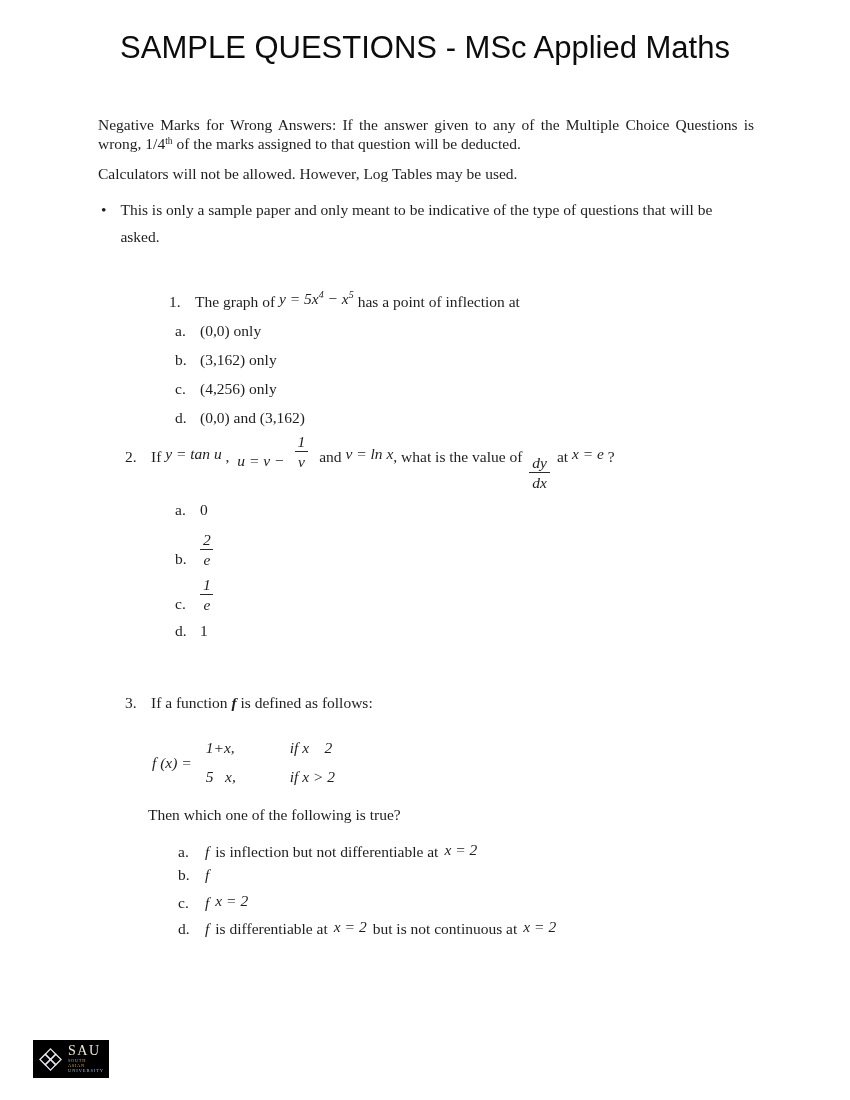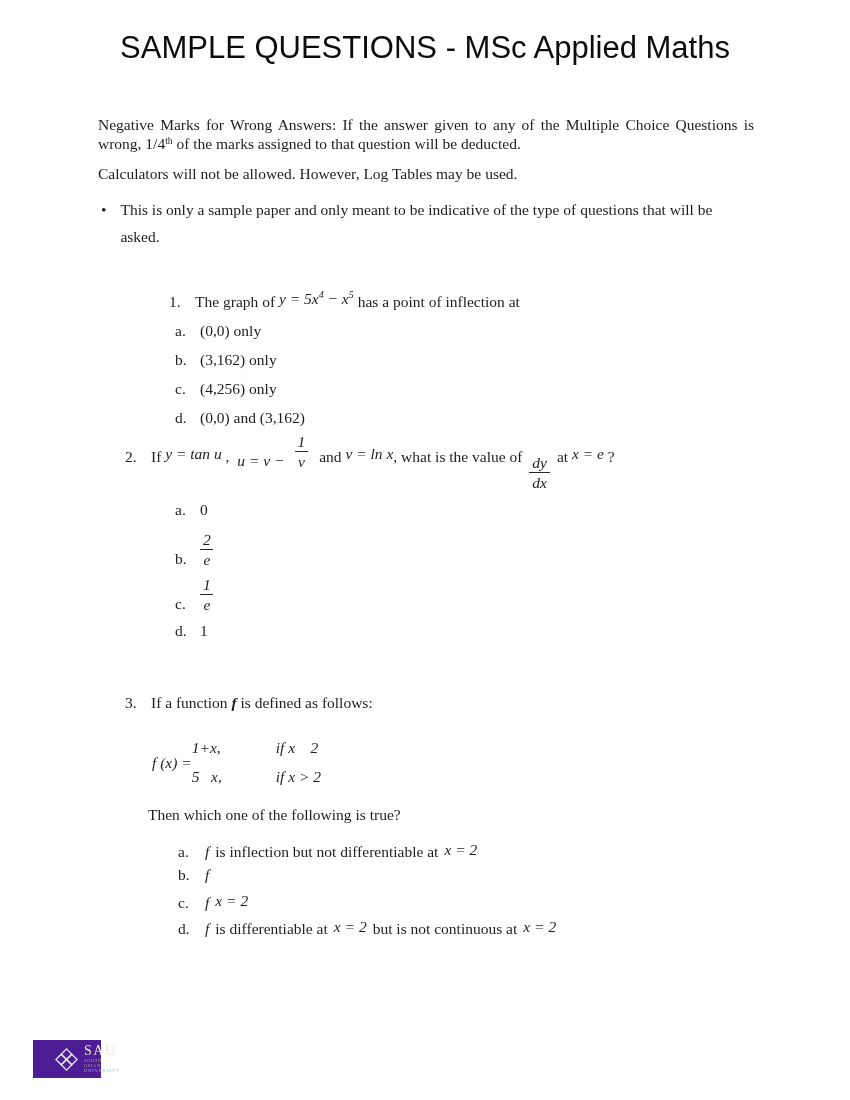--- a/index.html
+++ b/index.html
@@ -35,34 +35,34 @@
   
   #q2-line{top:433px;left:125px;width:700px;}
   #q2-options{top:500px;left:175px;}
   .opt-frac{display:flex;align-items:flex-end;margin-bottom:8px;}
   .opt-frac .frac{vertical-align:baseline;margin:0;}
   .row-a{margin-bottom:12px;}
   
   #q3-line{top:694px;left:125px;width:660px;}
   .fbold{font-weight:bold;font-style:italic;}
   .fvar{font-style:italic;}
-  #q3-cases{top:739px;left:152px;display:flex;align-items:center;gap:0;font-style:italic;}
+  #q3-cases{top:739px;left:152px;display:flex;align-items:center;gap:14px;font-style:italic;}
   .cases{display:flex;flex-direction:column;gap:11px;}
   .case{display:flex;}
   .cval{width:84px;white-space:pre;}
   .ccond{white-space:pre;}
   #q3-then{top:806px;left:148px;}
   #q3-options{top:843px;left:178px;}
   .opt3{display:flex;align-items:baseline;gap:6px;height:19px;}
   .opt3 .optlabel{width:21px;}
   .raised{font-style:italic;position:relative;top:-2px;}
   .mb-a{margin-bottom:4px;}.mb-b{margin-bottom:9px;}.mb-c{margin-bottom:7px;}
   
-  #logo{top:1040px;left:33px;width:68px;height:38px;background:#4c1d95;
-    display:flex;align-items:center;gap:5px;padding:0 21px;box-sizing:border-box;}
+  #logo{top:1040px;left:33px;width:76px;height:38px;background:#000000;
+    display:flex;align-items:center;gap:5px;padding:0 5px;box-sizing:border-box;}
   .logotext{display:flex;flex-direction:column;line-height:1;}
   .sau{font-size:14px;color:#efe8d2;letter-spacing:1.5px;}
   .l1{font-size:4.5px;color:#c6a558;letter-spacing:0.6px;margin-top:1px;}
   .l2{font-size:4.5px;color:#9dbbdc;letter-spacing:0.9px;margin-top:1px;}
 </style>
 </head>
 <body>
 
 <div class="abs" id="page-title">SAMPLE QUESTIONS - MSc Applied Maths</div>
 

